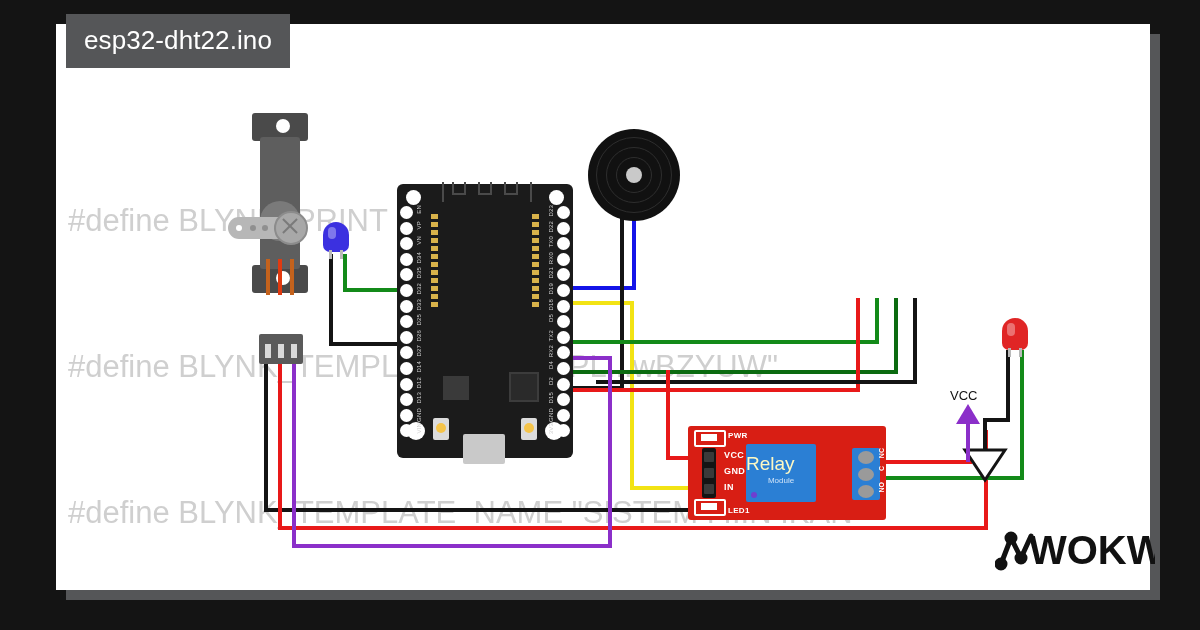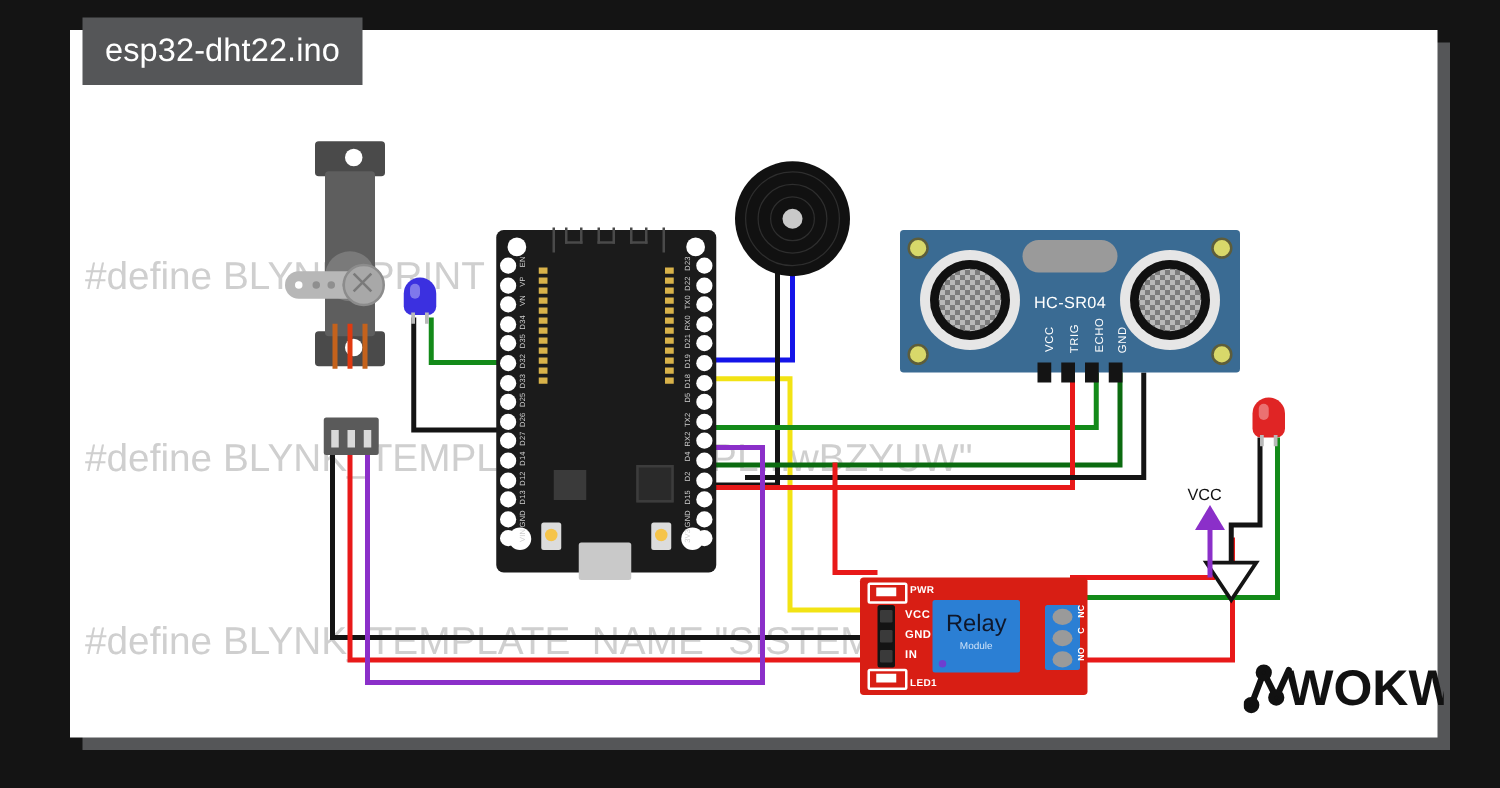--- a/index.html
+++ b/index.html
@@ -140,23 +140,23 @@
   .hcsr .lbl{position:absolute;left:0;right:0;top:50px;text-align:center;color:#fff;font-size:13px;letter-spacing:.3px;}
   .hcsr .hole{position:absolute;width:13px;height:13px;border-radius:50%;background:#d8d86a;border:2px solid #5d5d3a;}
   .hcsr .hole.tl{left:6px;top:6px;} .hcsr .hole.tr{right:6px;top:6px;}
   .hcsr .hole.bl{left:6px;bottom:6px;} .hcsr .hole.br{right:6px;bottom:6px;}
   .hcsr .hdr{position:absolute;bottom:-8px;left:110px;width:62px;height:16px;}
   .hcsr .hdr i{position:absolute;top:0;width:11px;height:16px;background:#141414;}
   .hcsr .pn{position:absolute;bottom:16px;color:#fff;font-size:9px;
     writing-mode:vertical-rl;transform:rotate(180deg);letter-spacing:.5px;}
 
   
-  .relay{position:absolute;left:688px;top:426px;width:182px;height:94px;background:#d81e14;border-radius:3px;z-index:9;margin-top:36px;}
+  .relay{position:absolute;left:688px;top:426px;width:198px;height:94px;background:#d81e14;border-radius:3px;z-index:9;}
   .relay .blue{position:absolute;left:58px;top:18px;width:70px;height:58px;background:#2b7fd4;border-radius:2px;}
-  .relay .blue .t1{position:absolute;left:0;right:0;top:10px;text-align:center;color:#0f172a;font-size:19px;line-height:19px;}
+  .relay .blue .t1{position:absolute;left:0;right:0;top:10px;color:#fef9c3;font-size:19px;line-height:19px;}
   .relay .blue .t2{position:absolute;left:0;right:0;top:32px;text-align:center;color:#cfe3f8;font-size:8px;}
   .relay .blue .dot{position:absolute;left:5px;bottom:4px;width:6px;height:6px;border-radius:50%;background:#6f3fd0;}
   .relay .ledbox{position:absolute;left:6px;width:28px;height:13px;border:2px solid #fff;border-radius:2px;background:#d81e14;}
   .relay .ledbox i{position:absolute;left:5px;top:2px;width:16px;height:7px;background:#fff;}
   .relay .ledbox.pwr{top:4px;} .relay .ledbox.led1{bottom:4px;}
   .relay .ltxt{position:absolute;left:40px;color:#fff;font-size:8px;font-weight:bold;letter-spacing:.3px;}
   .relay .hdr{position:absolute;left:14px;top:22px;width:14px;height:50px;background:#141414;border-radius:2px;}
   .relay .hdr i{position:absolute;left:2px;width:10px;height:10px;background:#3a3a3a;border-radius:1px;}
   .relay .ptxt{position:absolute;left:36px;color:#fff;font-size:9px;font-weight:bold;letter-spacing:.4px;}
   .relay .term{position:absolute;right:6px;top:22px;width:28px;height:52px;background:#2b7fd4;border-radius:2px;}
@@ -445,40 +445,20 @@
           <span class="pad"></span>
           <span class="nm">GND</span>
         </div>
       <div class="pin">
           <span class="pad"></span>
           <span class="nm">3V3</span>
         </div>
     </div>
   </div>
 
-  <div class="hcsr">
-    <div class="hole tl"></div>
-    <div class="hole tr"></div>
-    <div class="hole bl"></div>
-    <div class="hole br"></div>
-    <div class="xtal"></div>
-    <div class="can l"></div>
-    <div class="can r"></div>
-    <div class="lbl">HC-SR04</div>
-    <div class="pn" style="left:114px;">VCC</div>
-    <div class="pn" style="left:134px;">TRIG</div>
-    <div class="pn" style="left:154px;">ECHO</div>
-    <div class="pn" style="left:173px;">GND</div>
-    <div class="hdr">
-      <i style="left:0;"></i>
-        <i style="left:19px;"></i>
-        <i style="left:38px;"></i>
-        <i style="left:57px;"></i>
-    </div>
-  </div>
 
   <div class="relay">
     <div class="ledbox pwr">
         <i></i>
       </div>
     <div class="ltxt" style="top:5px;">PWR</div>
     <div class="ledbox led1">
         <i></i>
       </div>
     <div class="ltxt" style="bottom:5px;">LED1</div>

